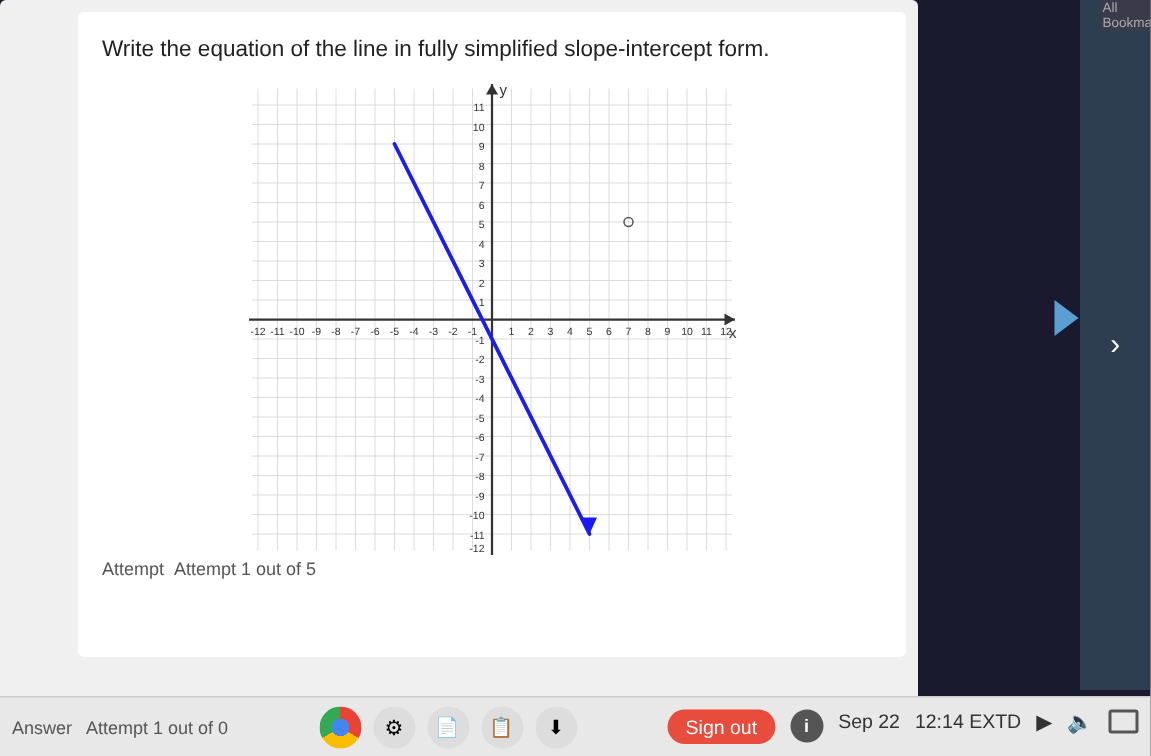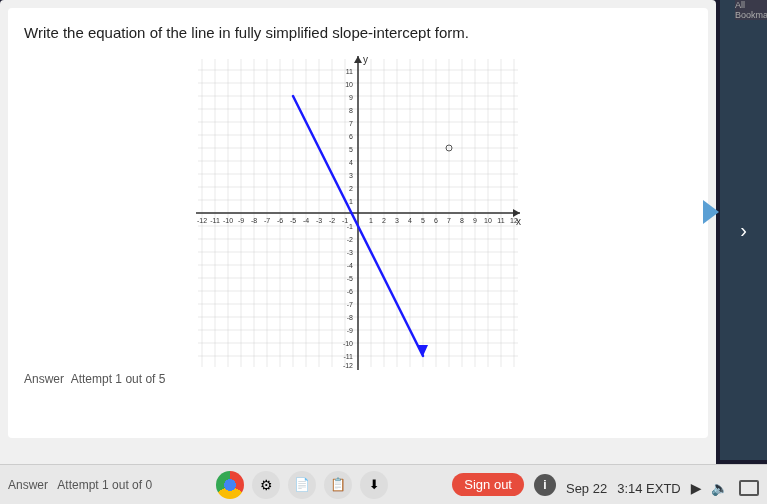--- a/index.html
+++ b/index.html
@@ -9,24 +9,25 @@
       background: #1a1a2e;
       font-family: Arial, sans-serif;
       overflow: hidden;
       position: relative;
     }
 
     .main-content {
       position: absolute;
       top: 0;
       left: 0;
-      width: 716px;
+      width: 612px;
       height: 480px;
       background: #f0f0f0;
       border-radius: 4px;
+      padding-left: 44px;
     }
 
     .question-area {
       background: white;
       margin: 8px;
       padding: 16px;
       border-radius: 4px;
       height: 430px;
       position: relative;
     }
@@ -77,21 +78,21 @@
       display: flex;
       align-items: center;
       justify-content: center;
       cursor: pointer;
       font-size: 16px;
     }
 
     .chrome-icon { background: #eee; }
     .taskbar-right {
       display: flex;
-      align-items: flex-end;
+      align-items: flex-start;
       gap: 10px;
       font-size: 13px;
       color: #333;
     }
 
     .sign-out-btn {
       background: #e74c3c;
       color: white;
       border: none;
       padding: 4px 12px;
@@ -307,21 +308,21 @@
         <line x1="-65" y1="-117" x2="65" y2="143" stroke="#1a1aff" stroke-width="2.5" stroke-linecap="round"></line>
 
         <polygon points="65,143 60,132 70,132" fill="#1a1aff"></polygon>
 
         <circle cx="91" cy="-65" r="3" fill="none" stroke="#555" stroke-width="1"></circle>
 
       </svg>
     </div>
 
     <div class="answer-label">
-      <span>Answer</span>&nbsp;&nbsp;<span>Attempt 1 out of 5</span>
+      <span>Attempt</span>&nbsp;&nbsp;<span>Attempt 1 out of 5</span>
     </div>
   </div>
 </div>
 
 <div class="right-panel">
   <span class="chevron-right">›</span>
 </div>
 
 <div class="nav-arrow"></div>
 
@@ -343,18 +344,18 @@
     <div class="taskbar-icon" style="background:#ddd; font-size:13px;">📄</div>
 
     <div class="taskbar-icon" style="background:#ddd; font-size:13px;">📋</div>
 
     <div class="taskbar-icon" style="background:#ddd; font-size:13px;">⬇</div>
   </div>
   <div class="taskbar-right">
     <button class="sign-out-btn">Sign out</button>
     <div class="info-icon">i</div>
     <span>Sep 22</span>
-    <span>3:14 EXTD</span>
+    <span>12:14 EXTD</span>
     <div style="font-size:14px;">▶</div>
     <div style="font-size:14px;">🔈</div>
     <div class="screen-icon"></div>
   </div>
 </div>
 
 </body></html>

